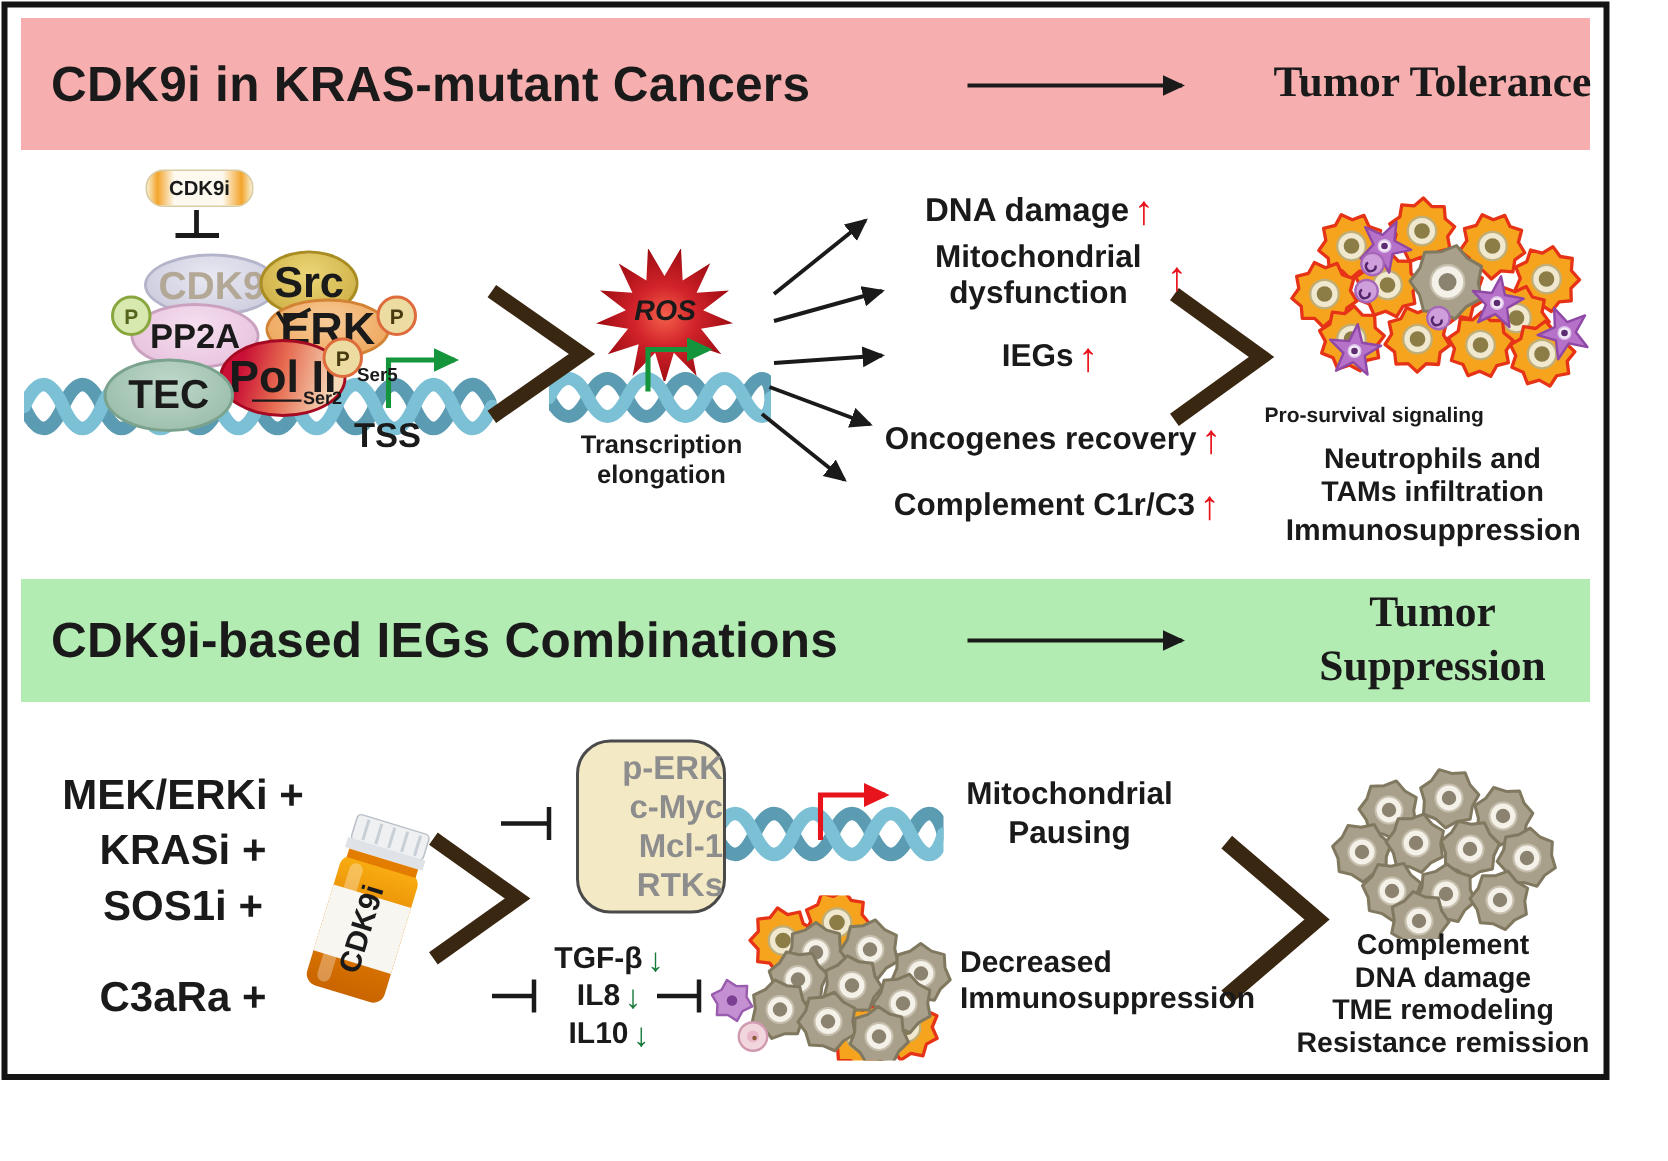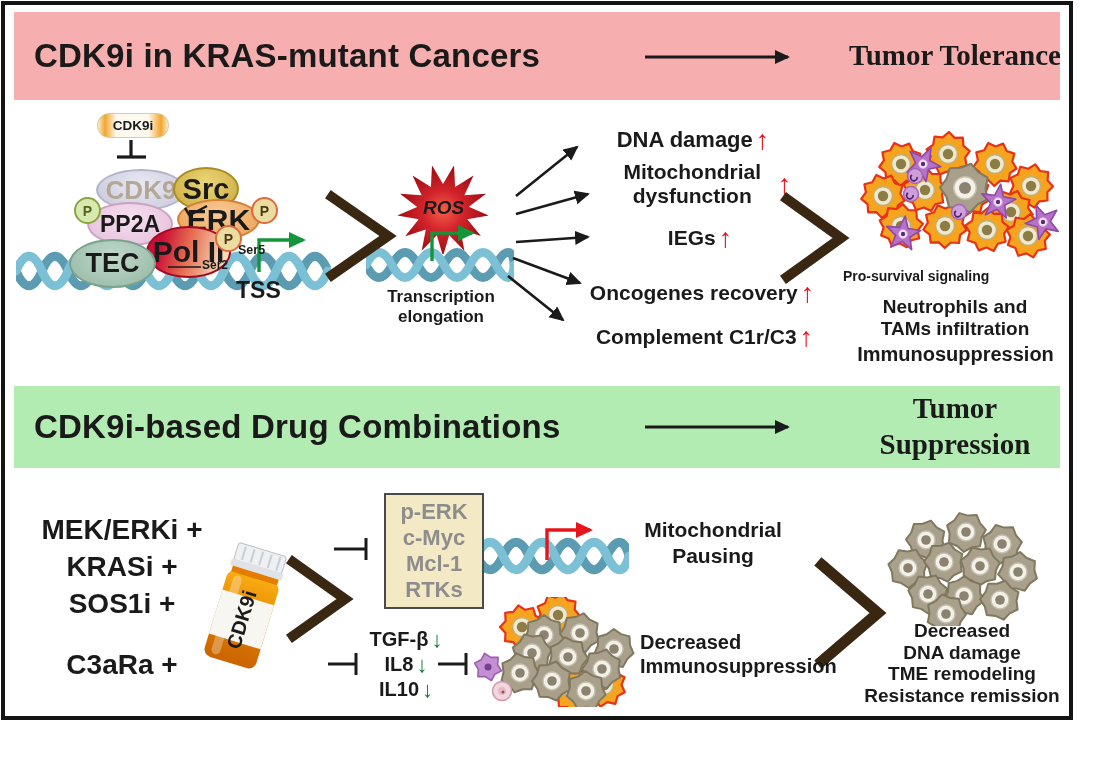--- a/index.html
+++ b/index.html
@@ -41,22 +41,22 @@
   .dna{position:absolute;z-index:1;}
   #overlay{position:absolute;left:0;top:0;width:1112px;height:774px;z-index:5;pointer-events:none;}
   .effect-row{position:absolute;z-index:6;display:flex;align-items:center;justify-content:center;
      font-weight:bold;}
   .up{color:#e8141c;font-size:27px;line-height:.85;margin-left:3px;font-weight:bold;}
   .down{color:#177a3b;font-size:22px;line-height:.9;margin-left:3px;font-weight:bold;}
   #ros-wrap{position:absolute;left:396px;top:166px;width:95px;height:88px;z-index:2;}
   #ros-label{position:absolute;left:0;top:31px;width:95px;text-align:center;font-weight:bold;
      font-size:19px;z-index:3;font-style:italic;}
   #targets-box{position:absolute;left:384px;top:493px;width:96px;height:112px;z-index:2;
-     background:#f3e9c4;border:2.5px solid #4a4a4a;border-radius:0;
-     display:flex;flex-direction:column;align-items:center;justify-content:center;}
+     background:#f3e9c4;border:2.5px solid #4a4a4a;border-radius:23px;
+     display:flex;flex-direction:column;align-items:flex-end;justify-content:center;}
   #targets-box div{font-weight:bold;font-size:22px;color:#8d8d8d;line-height:26px;}
   .cyt-row{display:flex;align-items:center;justify-content:center;height:25px;font-weight:bold;font-size:20px;}
   #bottle{position:absolute;left:206px;top:545px;width:78px;height:126px;z-index:2;transform:rotate(17deg);}
   #bottle-text{position:absolute;left:4px;top:52px;width:70px;height:46px;display:flex;
      align-items:center;justify-content:center;transform:rotate(-90deg);
      font-weight:bold;font-size:20px;z-index:3;}
   .cluster{position:absolute;z-index:2;}
   .outrow{line-height:21.5px;font-size:19px;text-align:center;}
 </style>
 </head>
@@ -64,21 +64,21 @@
 
 <div id="stage">
   <div id="fig-border"></div>
 
   <div id="banner-tolerance" class="banner">
     <span class="banner-title">CDK9i in KRAS-mutant Cancers</span>
     <span class="banner-result">Tumor Tolerance</span>
   </div>
 
   <div id="banner-suppression" class="banner">
-    <span class="banner-title">CDK9i-based Drug Combinations</span>
+    <span class="banner-title">CDK9i-based IEGs Combinations</span>
     <span class="banner-result">Tumor Suppression</span>
   </div>
 
   <div id="capsule">CDK9i</div>
   <svg class="dna" style="left:16px;top:251px" width="315" height="40">
       <path d="M0,20 C8.58,39.599999999999994 17.42,39.599999999999994 26,20 C34.58,0.40000000000000213 43.42,0.40000000000000213 52,20 C60.58,39.599999999999994 69.42,39.599999999999994 78,20 C86.58,0.40000000000000213 95.42,0.40000000000000213 104,20 C112.58,39.599999999999994 121.42,39.599999999999994 130,20 C138.58,0.40000000000000213 147.42000000000002,0.40000000000000213 156,20 C164.58,39.599999999999994 173.42000000000002,39.599999999999994 182,20 C190.58,0.40000000000000213 199.42000000000002,0.40000000000000213 208,20 C216.58,39.599999999999994 225.42000000000002,39.599999999999994 234,20 C242.58,0.40000000000000213 251.42000000000002,0.40000000000000213 260,20 C268.58,39.599999999999994 277.42,39.599999999999994 286,20 C294.58,0.40000000000000213 303.42,0.40000000000000213 312,20" fill="none" stroke="#5b9cb2" stroke-width="9" stroke-linecap="round"></path>
       <path d="M0,20 C8.58,0.40000000000000213 17.42,0.40000000000000213 26,20 C34.58,39.599999999999994 43.42,39.599999999999994 52,20 C60.58,0.40000000000000213 69.42,0.40000000000000213 78,20 C86.58,39.599999999999994 95.42,39.599999999999994 104,20 C112.58,0.40000000000000213 121.42,0.40000000000000213 130,20 C138.58,39.599999999999994 147.42000000000002,39.599999999999994 156,20 C164.58,0.40000000000000213 173.42000000000002,0.40000000000000213 182,20 C190.58,39.599999999999994 199.42000000000002,39.599999999999994 208,20 C216.58,0.40000000000000213 225.42000000000002,0.40000000000000213 234,20 C242.58,39.599999999999994 251.42000000000002,39.599999999999994 260,20 C268.58,0.40000000000000213 277.42,0.40000000000000213 286,20 C294.58,39.599999999999994 303.42,39.599999999999994 312,20" fill="none" stroke="#7cc0d6" stroke-width="9" stroke-linecap="round"></path>
     </svg>
   <div id="prot-cdk9" class="prot">CDK9</div>
   <div id="prot-src" class="prot">Src</div>
@@ -330,21 +330,21 @@
       <circle cx="86" cy="88" r="9" fill="#f4f1e8" stroke="#c6bfae" stroke-width="1.4"></circle>
       <circle cx="86" cy="88" r="4.8" fill="#8b8370"></circle>
       <polygon points="140.4,84.2 138.5,92.8 139.6,101.5 131.7,105.4 125.6,111.7 117.6,107.9 108.8,107.1 106.8,98.5 102.0,91.1 107.5,84.2 110.3,75.8 119.1,75.8 127.3,72.7 132.9,79.6" fill="#a9a08c" stroke="#80785f" stroke-width="2" stroke-linejoin="round"></polygon>
       <circle cx="122" cy="92" r="9" fill="#f4f1e8" stroke="#c6bfae" stroke-width="1.4"></circle>
       <circle cx="122" cy="92" r="4.8" fill="#8b8370"></circle>
       <polygon points="49.8,114.2 51.5,105.6 50.2,96.8 58.1,92.8 64.1,86.4 72.1,90.0 80.9,90.7 83.1,99.2 88.0,106.5 82.7,113.6 80.0,122.0 71.2,122.2 63.0,125.4 57.4,118.6" fill="#a9a08c" stroke="#80785f" stroke-width="2" stroke-linejoin="round"></polygon>
       <circle cx="68" cy="106" r="9" fill="#f4f1e8" stroke="#c6bfae" stroke-width="1.4"></circle>
       <circle cx="68" cy="106" r="4.8" fill="#8b8370"></circle>
     </svg>
   <div class="txt" style="left:850px;top:620px;width:224px">
-    <div class="outrow">Decreased</div>
+    <div class="outrow">Complement</div>
     <div class="outrow">DNA damage</div>
     <div class="outrow">TME remodeling</div>
     <div class="outrow">Resistance remission</div>
   </div>
 
   <svg id="overlay">
     <defs>
       <marker id="ab" markerUnits="userSpaceOnUse" markerWidth="20" markerHeight="16" refX="13" refY="7" orient="auto">
         <path d="M0,0 L15,7 L0,14 Z" fill="#1a1a1a"></path>
         </marker>

